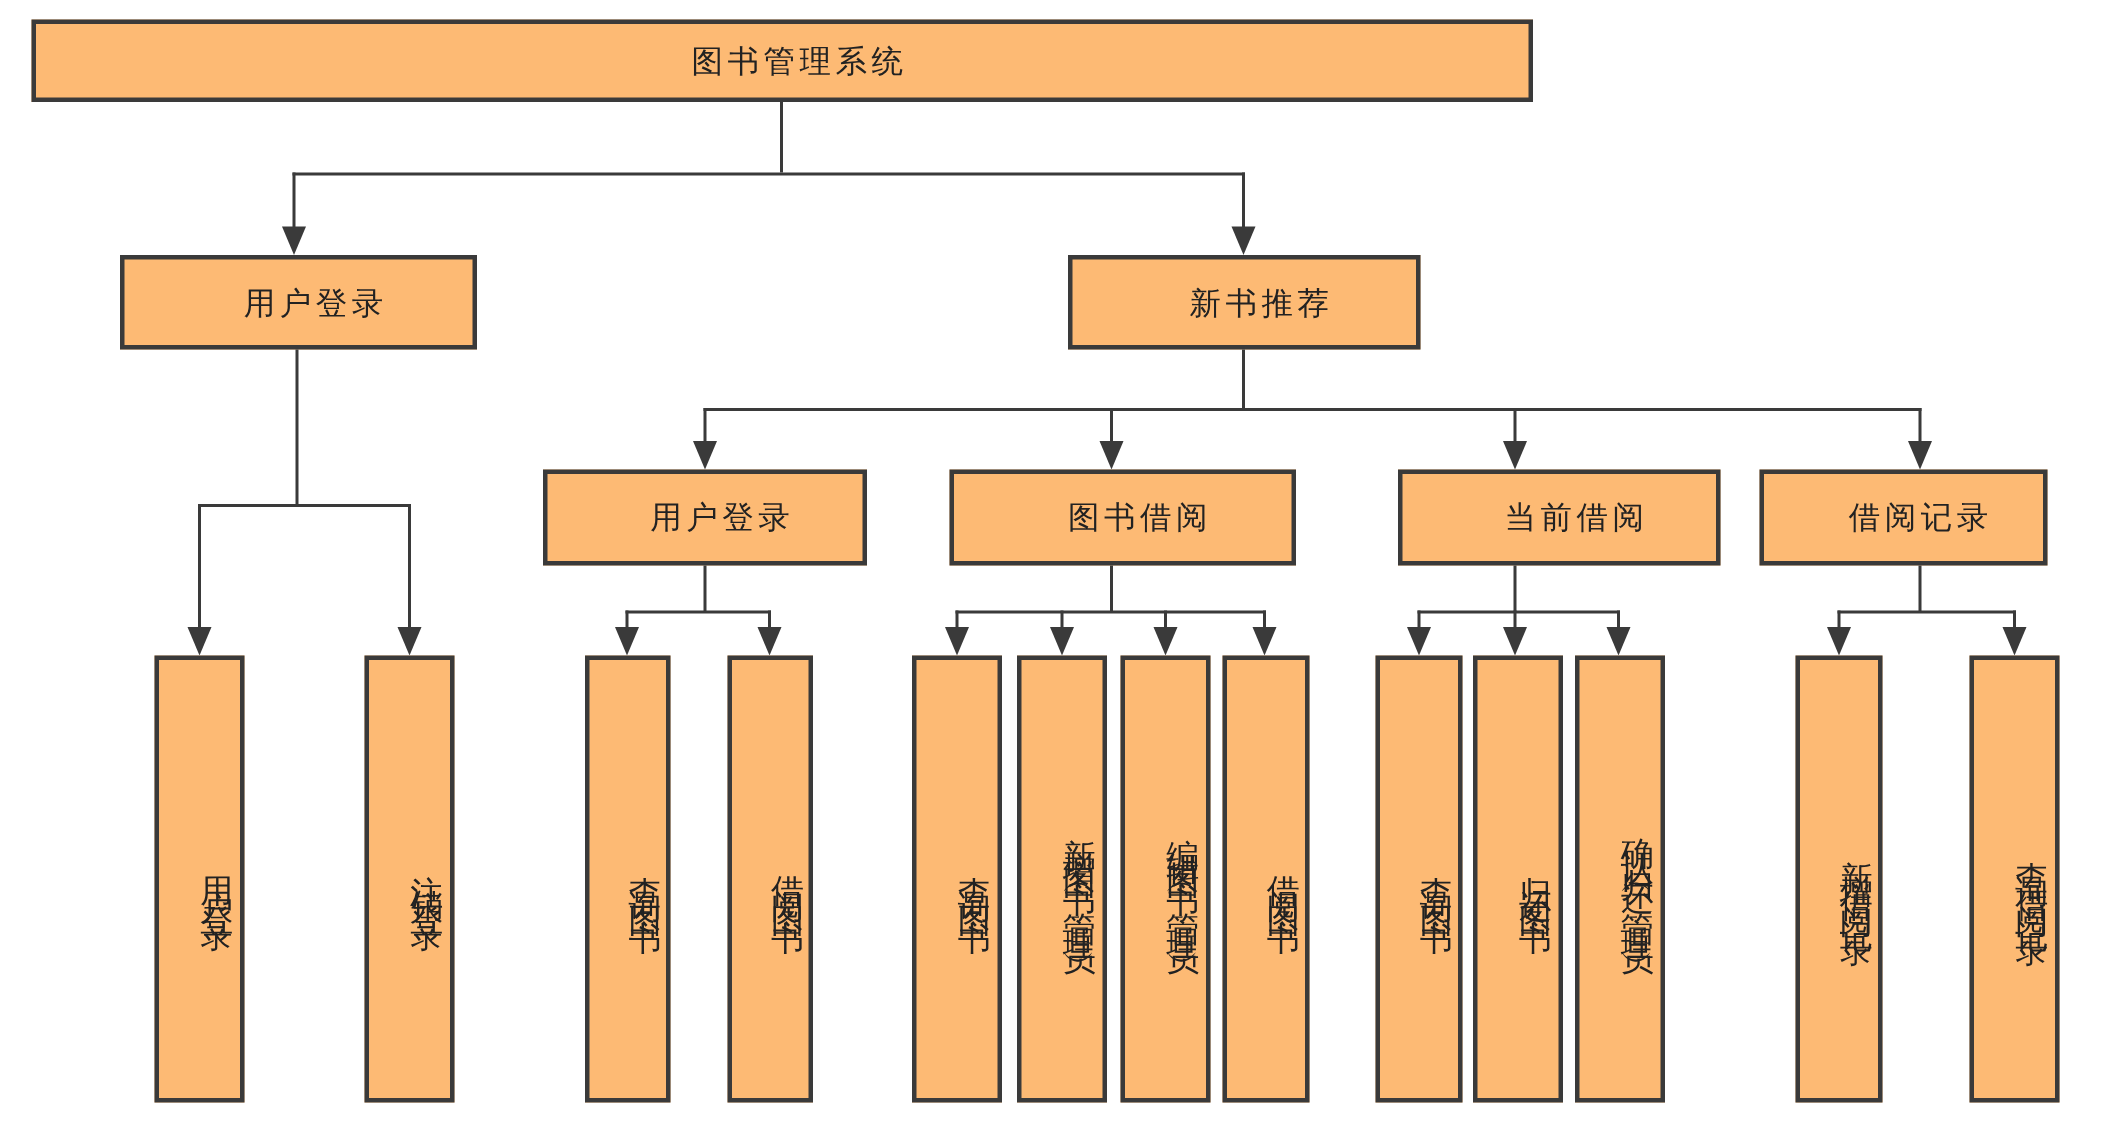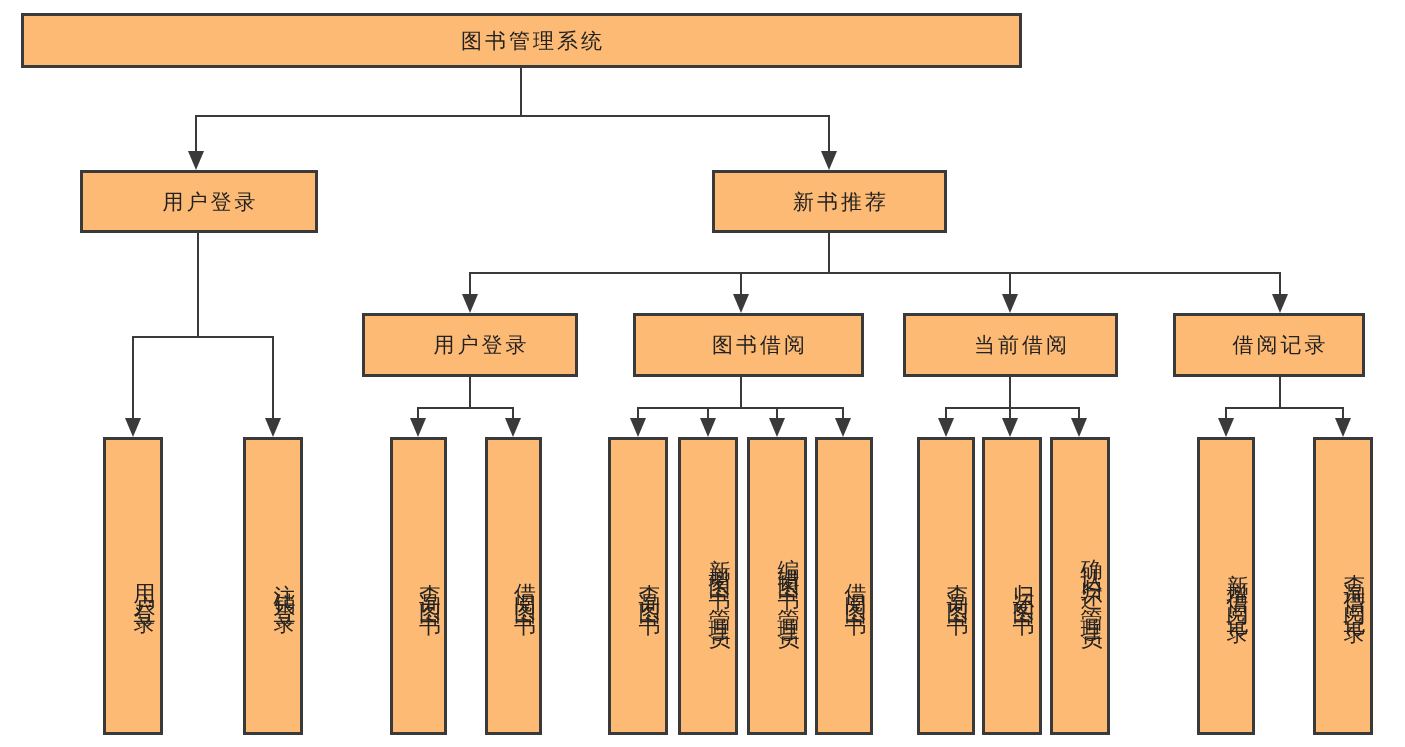--- a/index.html
+++ b/index.html
@@ -106,21 +106,21 @@
   <div class="arrow" style="left:733px;top:294px;"></div>
   <div class="arrow" style="left:1002px;top:294px;"></div>
   <div class="arrow" style="left:1272px;top:294px;"></div>
 
   <div class="box" style="left:362px;top:313px;width:216px;height:64px;">
     <span class="hlabel">用户登录</span>
   </div>
   <div class="box" style="left:633px;top:313px;width:231px;height:64px;">
     <span class="hlabel">图书借阅</span>
   </div>
-  <div class="box" style="left:903px;top:313px;width:215px;height:64px;">
+  <div class="box" style="left:932px;top:313px;width:215px;height:64px;">
     <span class="hlabel">当前借阅</span>
   </div>
   <div class="box" style="left:1173px;top:313px;width:192px;height:64px;">
     <span class="hlabel">借阅记录</span>
   </div>
 
   <div class="line" style="left:469px;top:377px;width:2px;height:31px;"></div>
   <div class="line" style="left:417px;top:407px;width:97px;height:2px;"></div>
   <div class="line" style="left:417px;top:407px;width:2px;height:12px;"></div>
   <div class="line" style="left:512px;top:407px;width:2px;height:12px;"></div>

